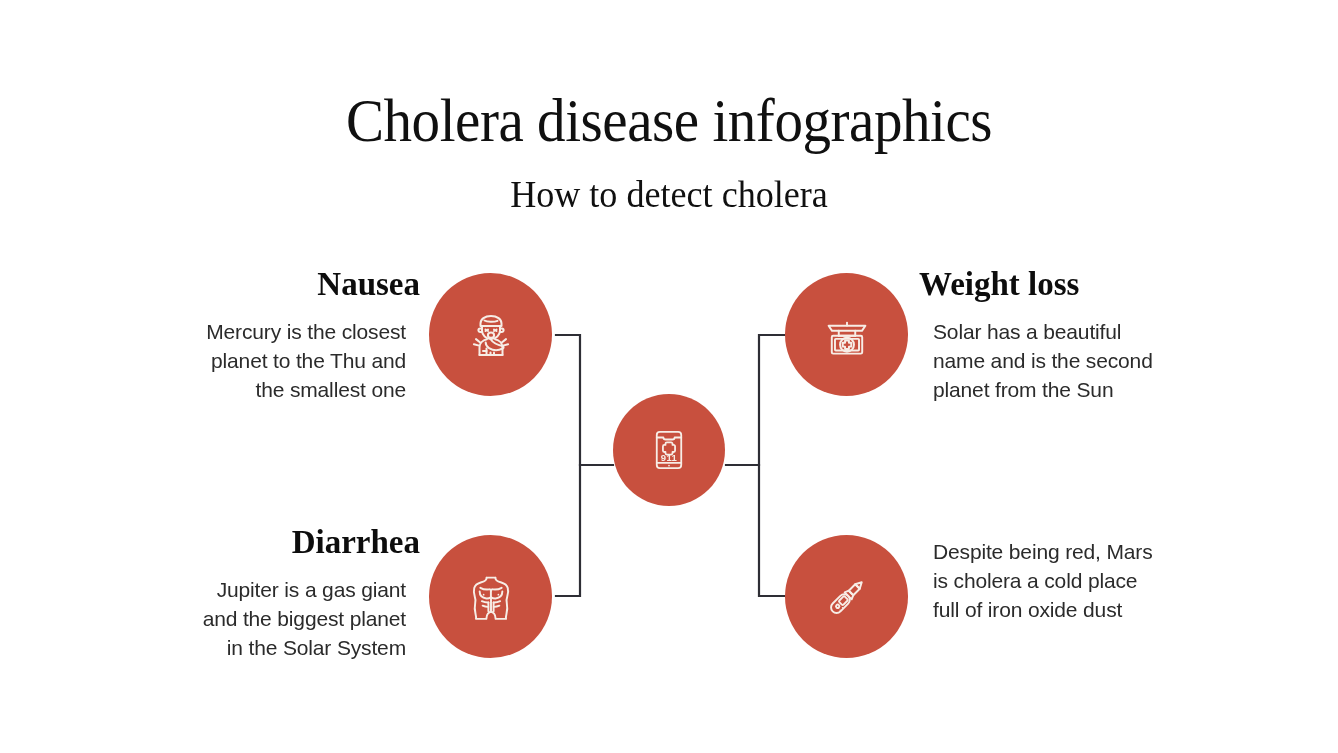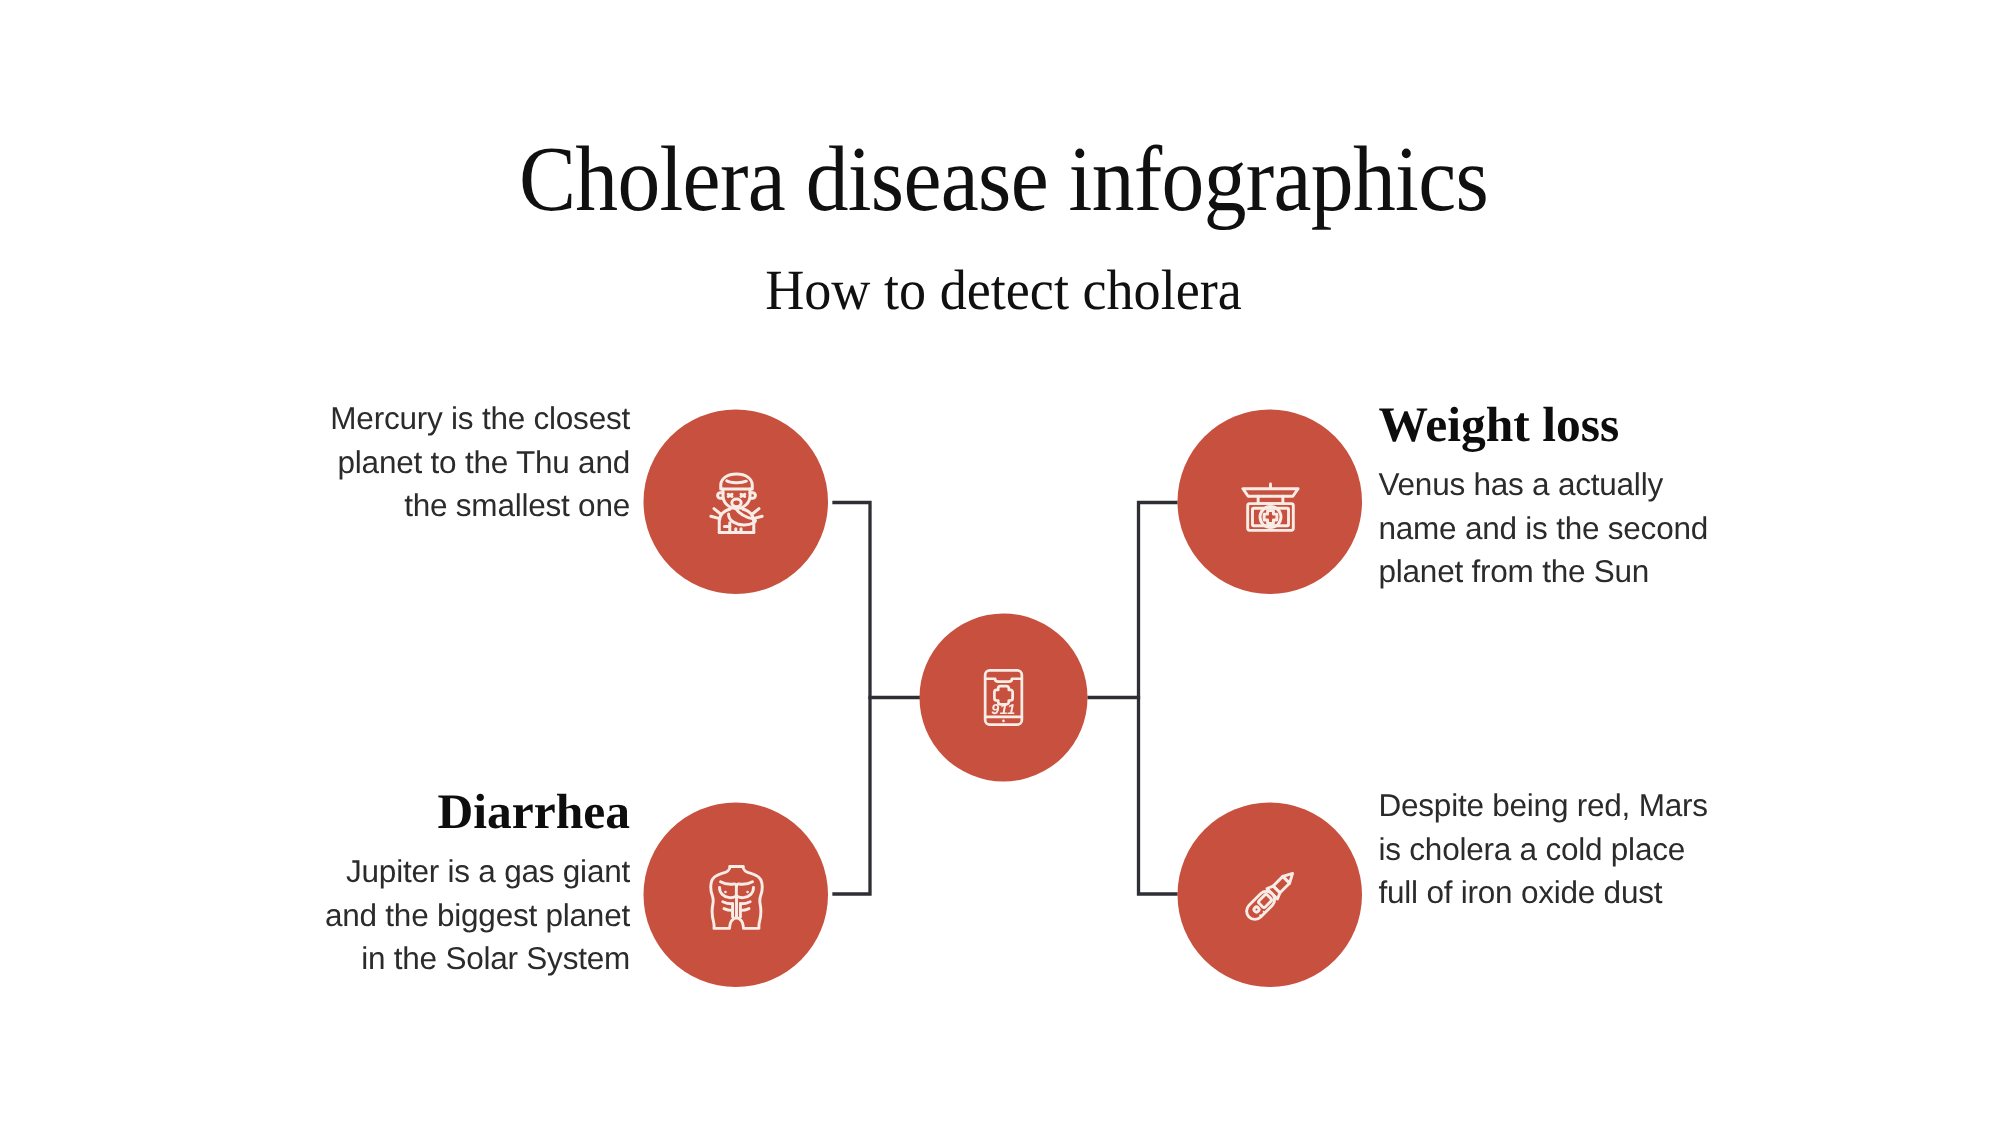--- a/index.html
+++ b/index.html
@@ -75,21 +75,21 @@
   .node-circle.center {
     width: 112px;
     height: 112px;
   }
   .icon-svg { display: block; }
 
   #circle-nausea      { left: 429px; top: 273px; }
   #circle-diarrhea    { left: 429px; top: 535px; }
   #circle-weightloss  { left: 785px; top: 273px; }
   #circle-fever       { left: 785px; top: 535px; }
-  #circle-center      { left: 613px; top: 409px; font-style: italic; }
+  #circle-center      { left: 613px; top: 394px; }
 
   
   .block {
     position: absolute;
     width: 300px;
   }
   .block.left  { text-align: right; }
   .block.right { text-align: left; }
 
   .block-heading {
@@ -100,21 +100,21 @@
     color: #0d0d0d;
     margin: 0 0 6px 0;
     letter-spacing: 0px;
   }
   .block-body {
     font-family: "Liberation Sans", sans-serif;
     font-weight: 400;
     font-size: 21px;
     line-height: 1.38;
     color: #2b2b2b;
-    margin: 0;
+    margin: 14px;
     letter-spacing: -0.15px;
   }
   .block-body .ln { display: block; }
 
   #block-nausea     { left: 120px; top: 266px; }
   #block-diarrhea   { left: 120px; top: 524px; }
   #block-weightloss { left: 919px; top: 266px; }
   #block-fever      { left: 919px; top: 524px; }
 </style>
 </head>
@@ -252,40 +252,41 @@
 
       <circle cx="32" cy="49.2" r="0.95" fill="#F7EDE6" stroke="none"></circle>
 
       <path d="M29.7 23.6h4.6a1.6 1.6 0 0 1 1.6 1.6v1.2h1.2a1.6 1.6 0 0 1 1.6 1.6v4.6a1.6 1.6 0 0 1-1.6 1.6h-1.2v1.2a1.6 1.6 0 0 1-1.6 1.6h-4.6a1.6 1.6 0 0 1-1.6-1.6v-1.2h-1.2a1.6 1.6 0 0 1-1.6-1.6V28a1.6 1.6 0 0 1 1.6-1.6h1.2v-1.2a1.6 1.6 0 0 1 1.6-1.6z"></path>
 
       <text x="32" y="44.4" font-family="Liberation Sans, sans-serif" font-size="10.5" font-weight="700" letter-spacing="0.4" fill="#F7EDE6" stroke="none" text-anchor="middle">911</text>
     </svg>
   </div>
 
   <div class="block left" id="block-nausea">
+    <div class="block-heading">Nausea</div>
     <div class="block-body">
       <span class="ln">Mercury is the closest</span>
       <span class="ln">planet to the Thu and</span>
       <span class="ln">the smallest one</span>
     </div>
   </div>
 
   <div class="block left" id="block-diarrhea">
     <div class="block-heading">Diarrhea</div>
     <div class="block-body">
       <span class="ln">Jupiter is a gas giant</span>
       <span class="ln">and the biggest planet</span>
       <span class="ln">in the Solar System</span>
     </div>
   </div>
 
   <div class="block right" id="block-weightloss">
     <div class="block-heading">Weight loss</div>
     <div class="block-body">
-      <span class="ln">Venus has a actually</span>
+      <span class="ln">Solar has a beautiful</span>
       <span class="ln">name and is the second</span>
       <span class="ln">planet from the Sun</span>
     </div>
   </div>
 
   <div class="block right" id="block-fever">
     <div class="block-body">
       <span class="ln">Despite being red, Mars</span>
       <span class="ln">is cholera a cold place</span>
       <span class="ln">full of iron oxide dust</span>

